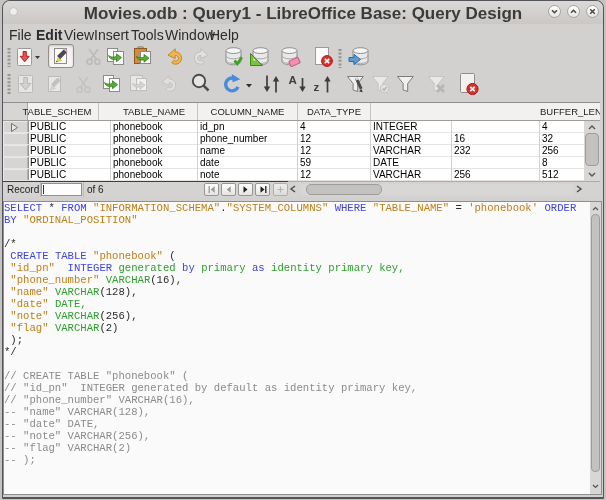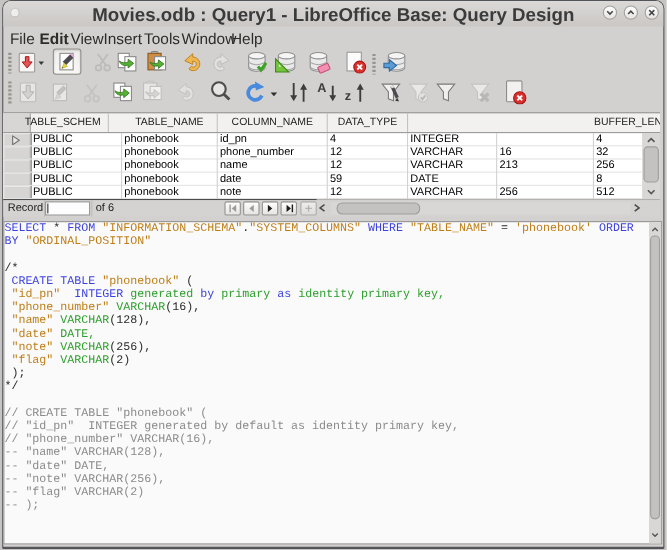--- a/index.html
+++ b/index.html
@@ -271,21 +271,21 @@
   <div class="abs cell" style="left:300px;top:133px;">12</div>
   <div class="abs cell" style="left:300px;top:145px;">12</div>
   <div class="abs cell" style="left:300px;top:157px;">59</div>
   <div class="abs cell" style="left:300px;top:169px;">12</div>
   <div class="abs cell" style="left:373px;top:121px;">INTEGER</div>
   <div class="abs cell" style="left:373px;top:133px;">VARCHAR</div>
   <div class="abs cell" style="left:373px;top:145px;">VARCHAR</div>
   <div class="abs cell" style="left:373px;top:157px;">DATE</div>
   <div class="abs cell" style="left:373px;top:169px;">VARCHAR</div>
   <div class="abs cell" style="left:454px;top:133px;">16</div>
-  <div class="abs cell" style="left:454px;top:145px;">213</div>
+  <div class="abs cell" style="left:454px;top:145px;">232</div>
   <div class="abs cell" style="left:454px;top:169px;">256</div>
   <div class="abs cell" style="left:542px;top:121px;">4</div>
   <div class="abs cell" style="left:542px;top:133px;">32</div>
   <div class="abs cell" style="left:542px;top:145px;">256</div>
   <div class="abs cell" style="left:542px;top:157px;">8</div>
   <div class="abs cell" style="left:542px;top:169px;">512</div>
 
   <div class="abs scrolltrack" style="left:584px;top:121px;width:16px;height:60px;"></div>
   <div class="abs thumb" style="left:585px;top:133px;width:14px;height:33px;"></div>
   <svg class="abs" style="left:584px;top:121px;" width="16" height="60" viewBox="0 0 16 60">

